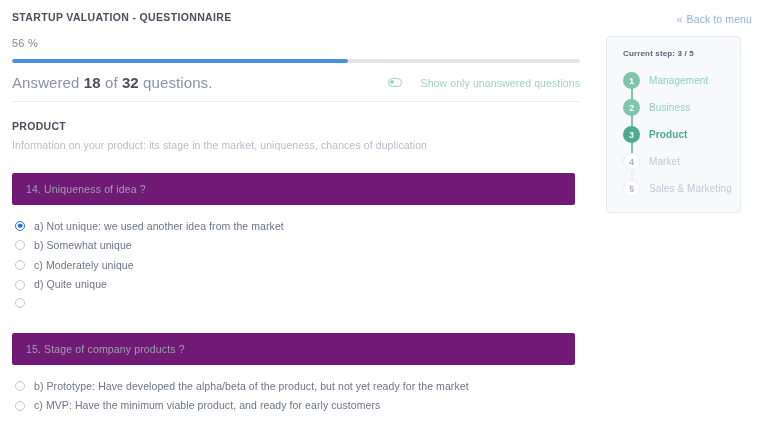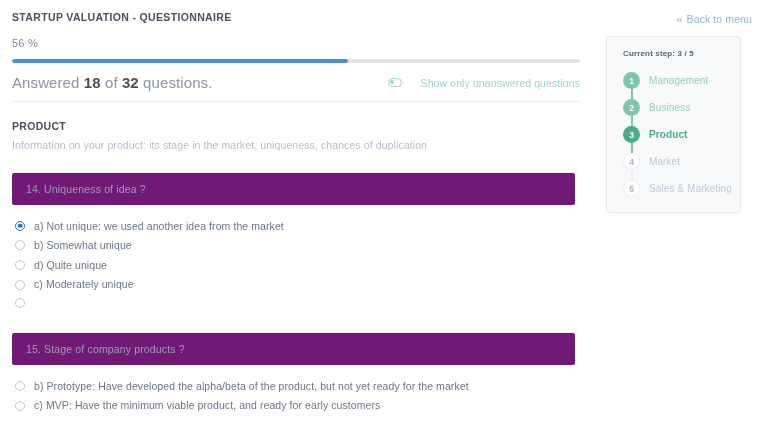--- a/index.html
+++ b/index.html
@@ -298,25 +298,25 @@
             <div class="option">
               <span class="radio checked"></span>
               <span class="option-label">a) Not unique: we used another idea from the market</span>
             </div>
             <div class="option">
               <span class="radio"></span>
               <span class="option-label">b) Somewhat unique</span>
             </div>
             <div class="option">
               <span class="radio"></span>
+              <span class="option-label">c) Moderately unique</span>
+            </div>
+            <div class="option">
+              <span class="radio"></span>
               <span class="option-label">d) Quite unique</span>
-            </div>
-            <div class="option">
-              <span class="radio"></span>
-              <span class="option-label">c) Moderately unique</span>
             </div>
             <div class="option">
               <span class="radio"></span>
             </div>
           </div>
         </div>
         <div class="q-block">
           <div class="q-header">15. Stage of company products ?</div>
           <div class="options">
             <div class="option">

